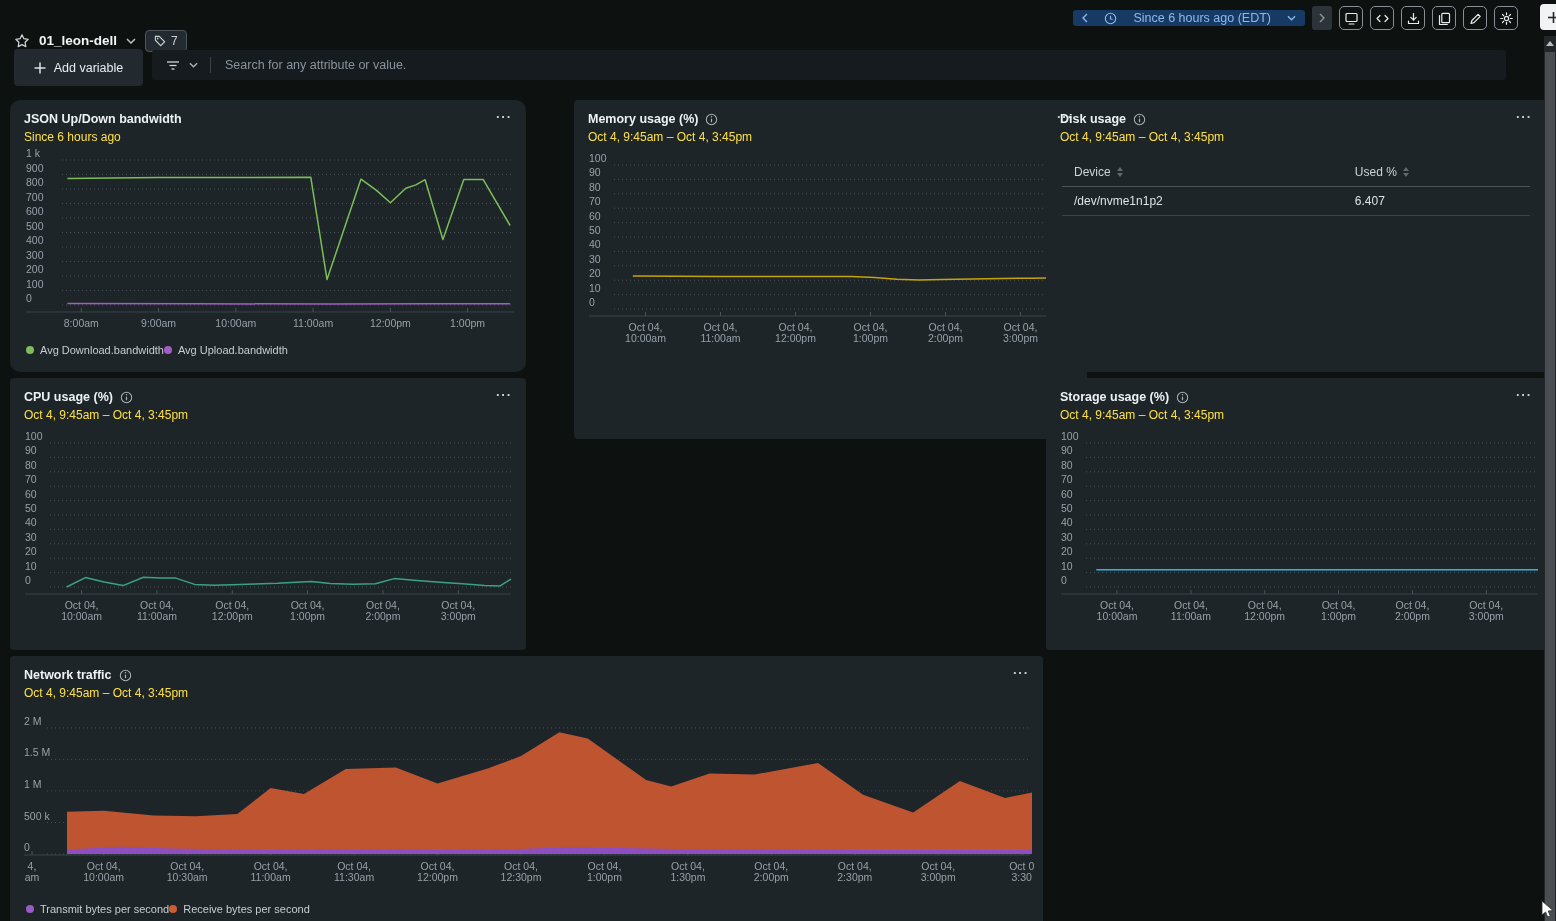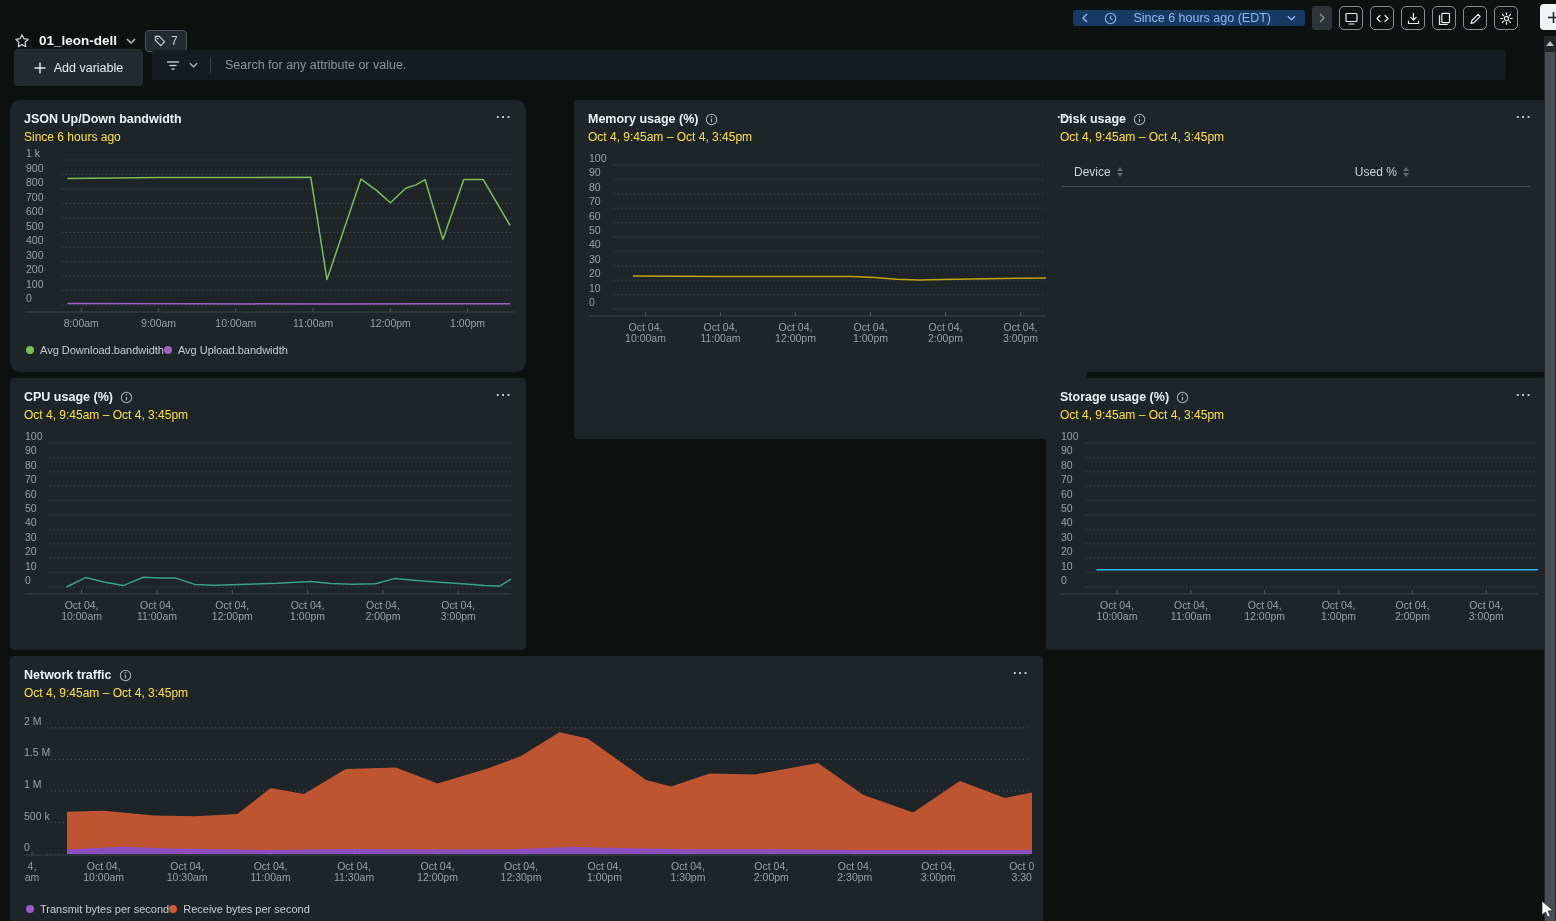--- a/index.html
+++ b/index.html
@@ -364,20 +364,28 @@
             </span>
         </div>
         <div class="c2">
           <span>Used %</span>
           <span class="sort">
               <i class="up"></i>
               <i class="dn"></i>
             </span>
         </div>
       </div>
+      <div class="trow">
+        <div class="c1">
+            <span>/dev/nvme1n1p2</span>
+          </div>
+        <div class="c2">
+            <span>6.407</span>
+          </div>
+      </div>
     </div>
   </section>
 
   <section class="panel" id="p-cpu">
     <div class="phead">
       <div>
         <div class="ptitle-row">
           <span class="ptitle">CPU usage (%)</span>
           <span style="display:flex;">
               <svg width="13" height="13" viewBox="0 0 14 14">

